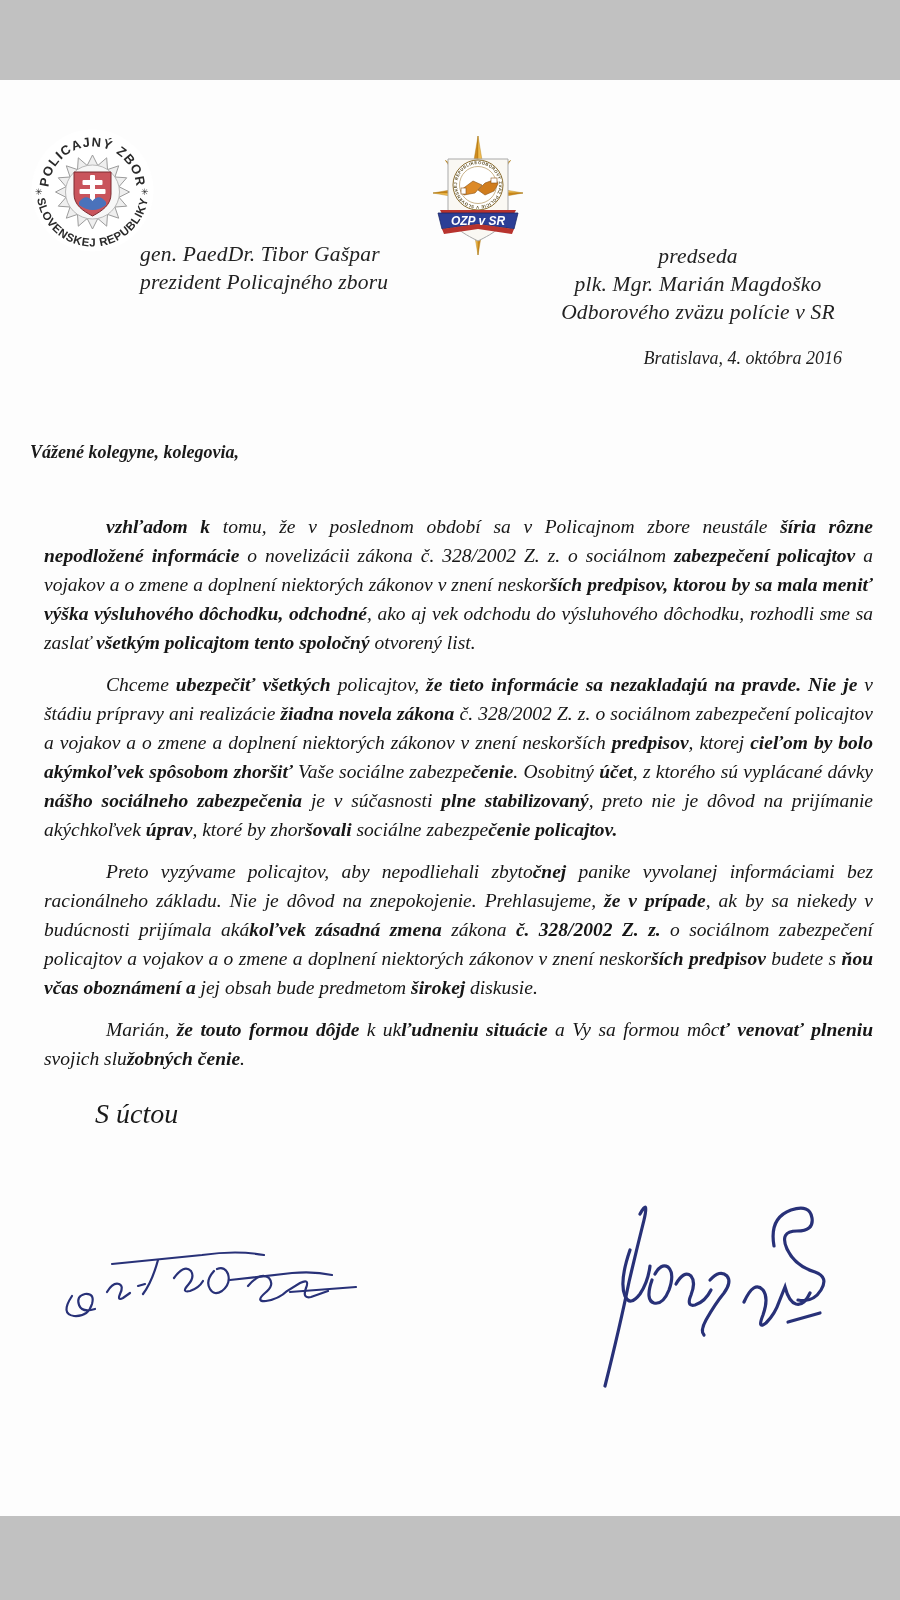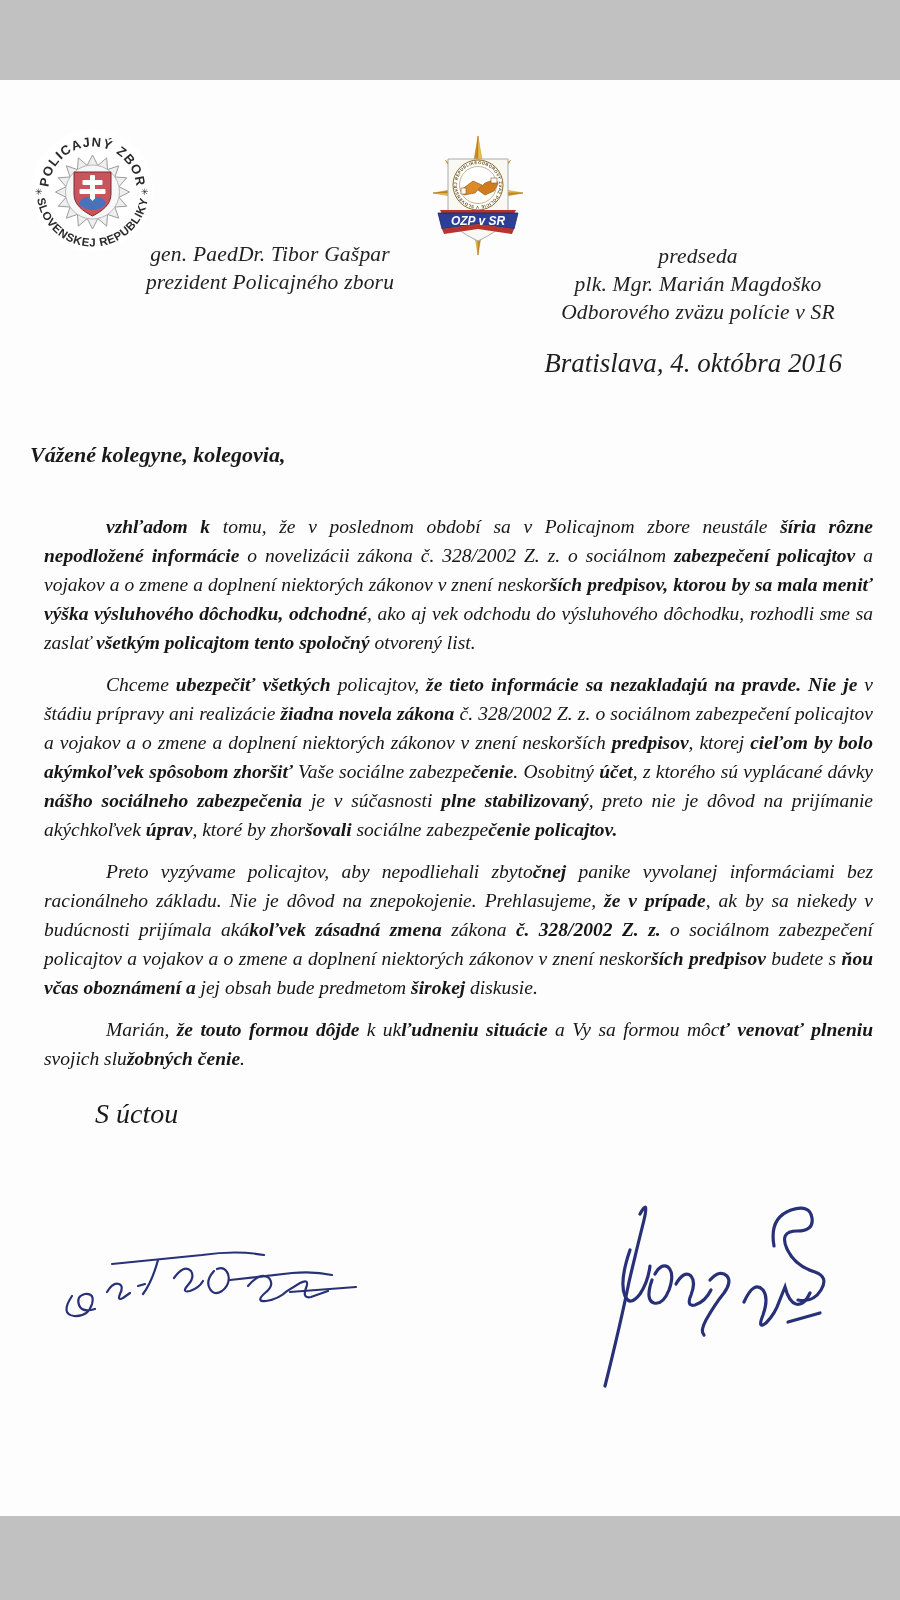--- a/index.html
+++ b/index.html
@@ -12,24 +12,24 @@
   .bar{position:absolute;left:0;width:900px;background:#c1c1c1;}
   #bar-top{top:0;height:80px;}
   #bar-bottom{top:1516px;height:84px;}
   #paper{
     position:absolute;left:0;top:80px;width:900px;height:1436px;
     background:#fdfdfd;color:#1c1c1c;
   }
   .abs{position:absolute;}
   .it{font-style:italic;}
   .official{font-size:21.5px;line-height:28px;letter-spacing:.2px;color:#222;}
-  #official-left{left:140px;top:160px;width:260px;text-align:center;}
+  #official-left{left:140px;top:160px;width:260px;text-align:left;}
   #official-right{left:522px;top:162px;width:352px;text-align:center;}
-  #dateline{right:58px;top:268px;font-size:27px;color:#1e1e1e;text-align:center;}
-  #salutation{left:30px;top:362px;font-size:22px;font-weight:600;color:#1a1a1a;}
+  #dateline{right:58px;top:268px;font-size:18px;color:#1e1e1e;text-align:center;}
+  #salutation{left:30px;top:362px;font-size:18px;font-weight:600;color:#1a1a1a;}
   #letter-body{left:28px;top:432px;width:845px;font-size:19.5px;line-height:29px;
     text-align:justify;color:#161616;}
   #letter-body p{margin:0 0 13px 16px;text-indent:62px;}
   .b{font-weight:700;}
   #closing{left:95px;top:1018px;font-size:28px;color:#1a1a1a;}
   .sig{position:absolute;}
   #sig-left{left:52px;top:1146px;}
   #sig-right{left:576px;top:1100px;}
   svg{display:block;}
   .seal-ring{font-family:"Liberation Sans", sans-serif;font-weight:700;fill:#2a2a2a;}

